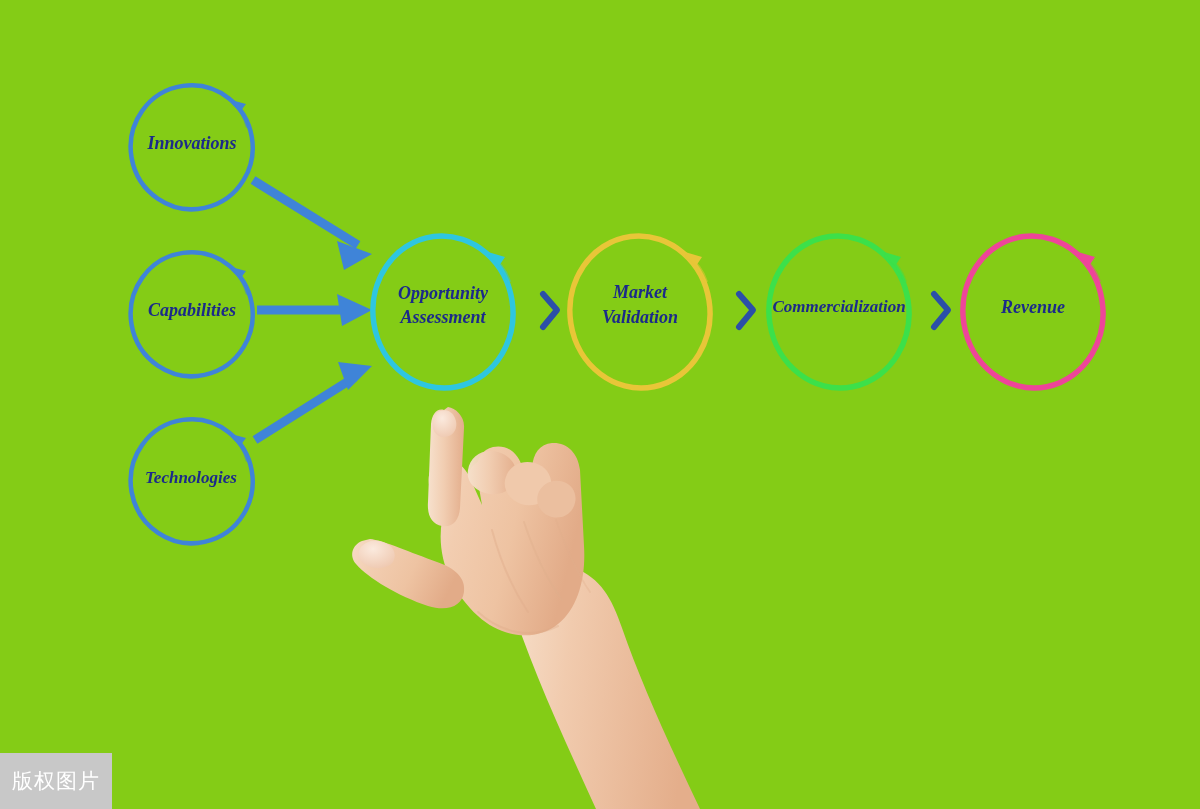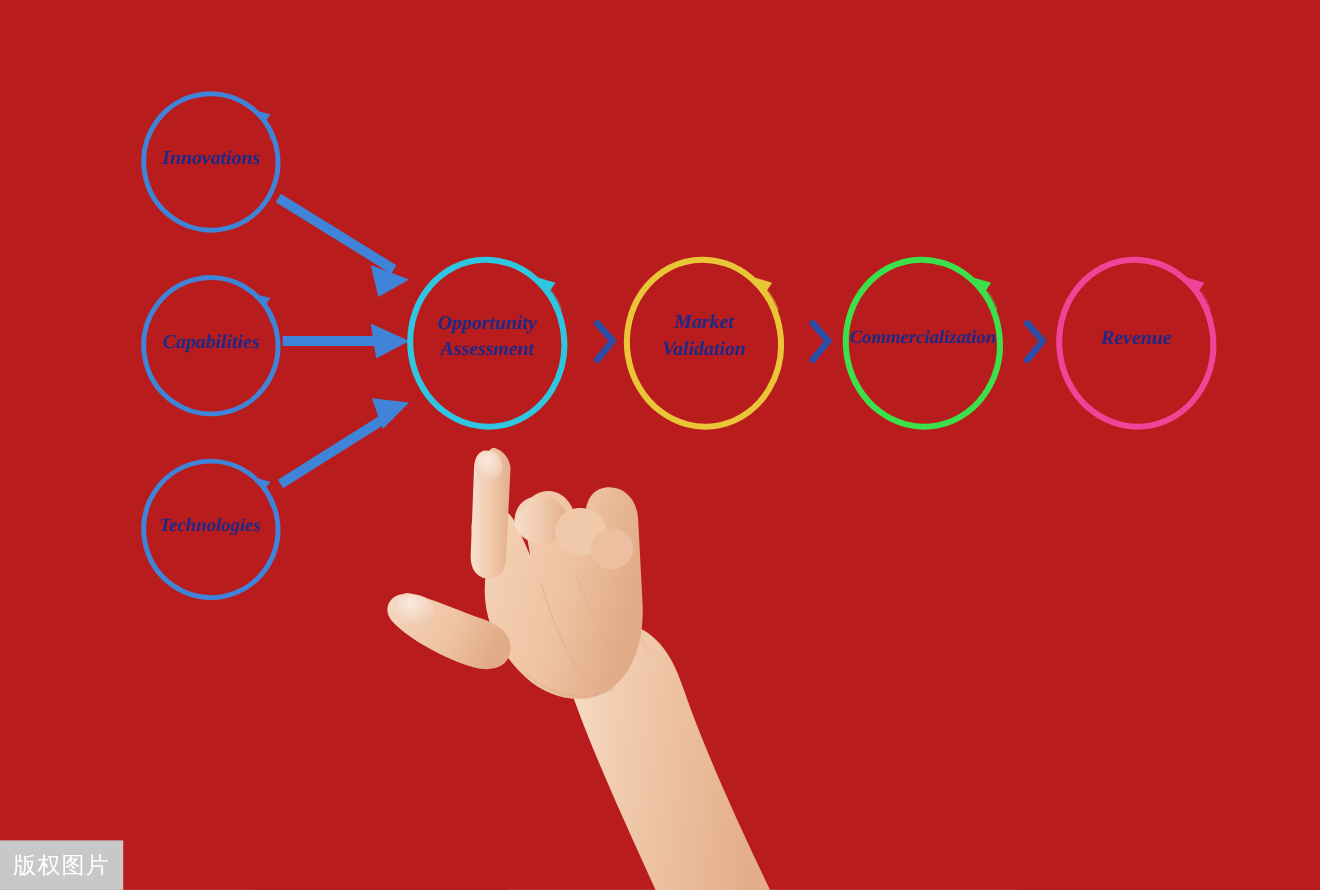--- a/index.html
+++ b/index.html
@@ -8,21 +8,21 @@
     padding: 0;
     background: #ffffff;
   }
   body {
     font-family: "Liberation Serif", serif;
   }
   #stage {
     position: relative;
     width: 1200px;
     height: 809px;
-    background: #b91c1c;
+    background: #84cc16;
     overflow: hidden;
     text-align: right;
   }
   #diagram-svg {
     position: absolute;
     left: 0;
     top: 0;
     width: 1200px;
     height: 809px;
   }
@@ -35,21 +35,21 @@
     dominant-baseline: middle;
   }
   .node-label.small { font-size: 17px; }
   .node-label.med   { font-size: 18px; }
 
   #watermark {
     position: absolute;
     left: 0;
     bottom: 0;
     width: 112px;
-    height: 45px;
+    height: 56px;
     background: #c8c8c8;
     display: flex;
     align-items: center;
     justify-content: center;
     color: #ffffff;
     font-family: "DejaVu Sans", sans-serif;
     font-size: 21px;
     letter-spacing: 1px;
     user-select: none;
   }

